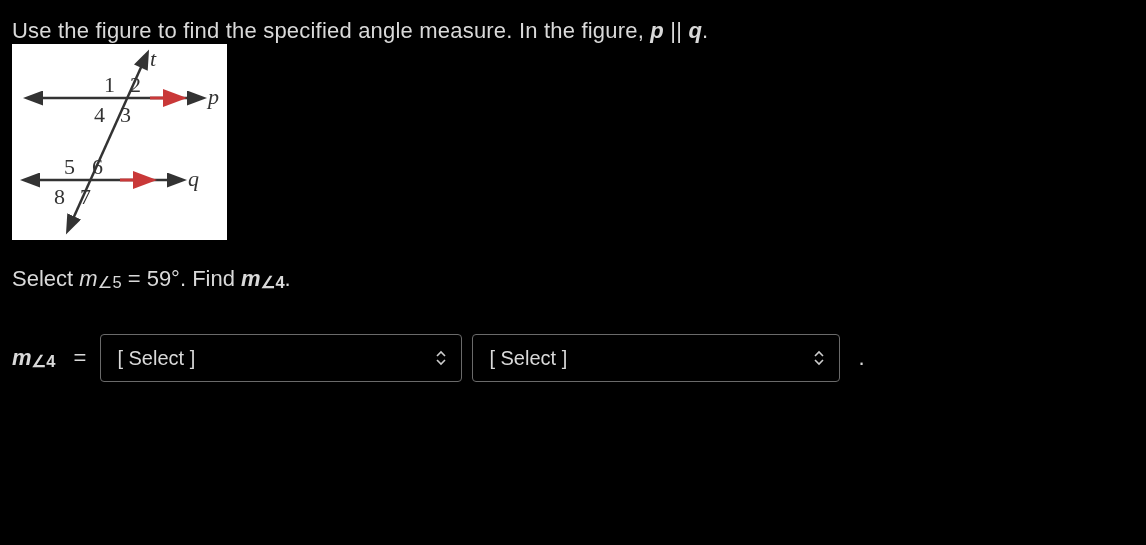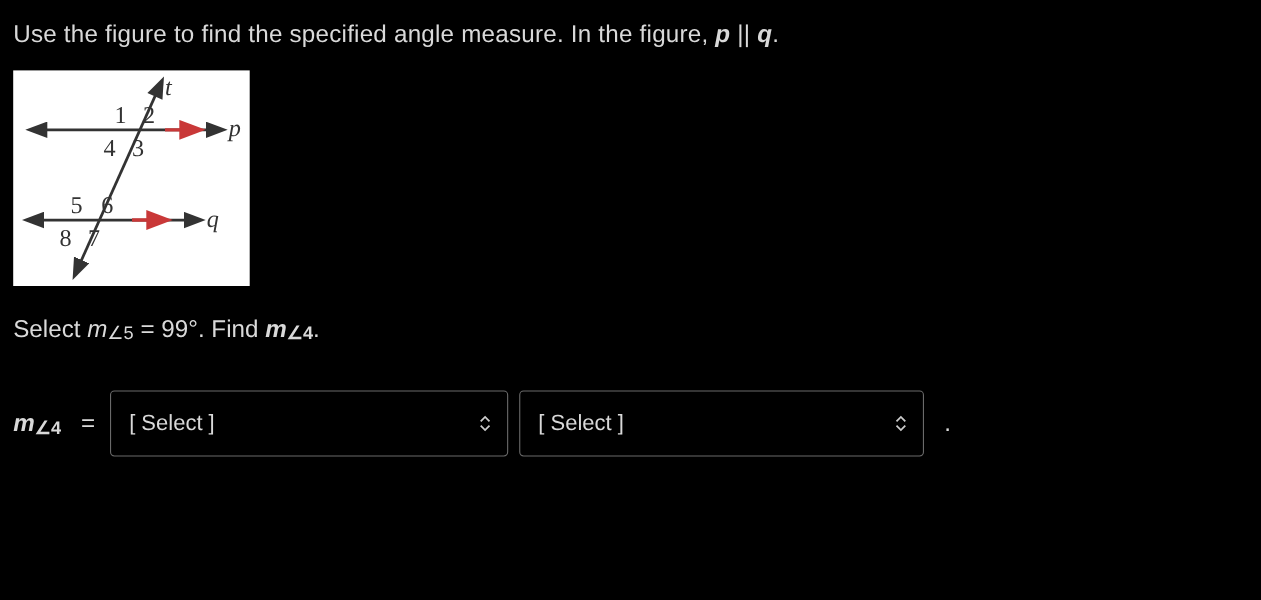--- a/index.html
+++ b/index.html
@@ -14,21 +14,20 @@
       width: 1146px;
       height: 545px;
       padding: 18px 12px;
       position: relative;
     }
     .instruction {
       font-size: 22px;
       font-weight: 300;
       color: #d9d9d9;
       letter-spacing: 0.2px;
-      margin-bottom: 20px;
     }
     .instruction .bold-italic {
       font-weight: 700;
       font-style: italic;
     }
     .figure-container {
       width: 215px;
       height: 196px;
       background: #ffffff;
       margin-bottom: 26px;
@@ -62,21 +61,21 @@
       font-weight: 700;
       font-style: italic;
     }
     .eq {
       margin: 0 4px 0 8px;
     }
     .select-box {
       display: inline-flex;
       align-items: center;
       justify-content: space-between;
-      height: 60px;
+      height: 48px;
       border: 1px solid #6a6a6a;
       border-radius: 4px;
       background: transparent;
       color: #d9d9d9;
       font-size: 20px;
       padding: 0 14px 0 16px;
       cursor: pointer;
       font-weight: 300;
     }
     .select-box.wide1 {
@@ -149,21 +148,21 @@
     <text x="82" y="78" font-family="serif" font-size="22" fill="#333333">4</text>
 
     <text x="52" y="130" font-family="serif" font-size="22" fill="#333333">5</text>
     <text x="80" y="130" font-family="serif" font-size="22" fill="#333333">6</text>
     <text x="68" y="160" font-family="serif" font-size="22" fill="#333333">7</text>
     <text x="42" y="160" font-family="serif" font-size="22" fill="#333333">8</text>
   </svg>
 </div>
 
 <div class="condition">
-  <span>Select </span><span class="mvar">m</span><span class="sub-angle">∠5</span><span> = </span><span>99°</span><span>. Find </span><span class="bold">m</span><span class="sub-angle" style="font-weight:700;">∠4</span><span>.</span>
+  <span>Select </span><span class="mvar">m</span><span class="sub-angle">∠5</span><span> = </span><span>59°</span><span>. Find </span><span class="bold">m</span><span class="sub-angle" style="font-weight:700;">∠4</span><span>.</span>
 </div>
 
 <div class="answer-row">
   <span>
     <span class="bold">m</span><span class="sub-angle" style="font-weight:700;">∠4</span>
   </span>
   <span class="eq">=</span>
 
   <div class="select-box wide1">
     <span class="select-label">[ Select ]</span>

